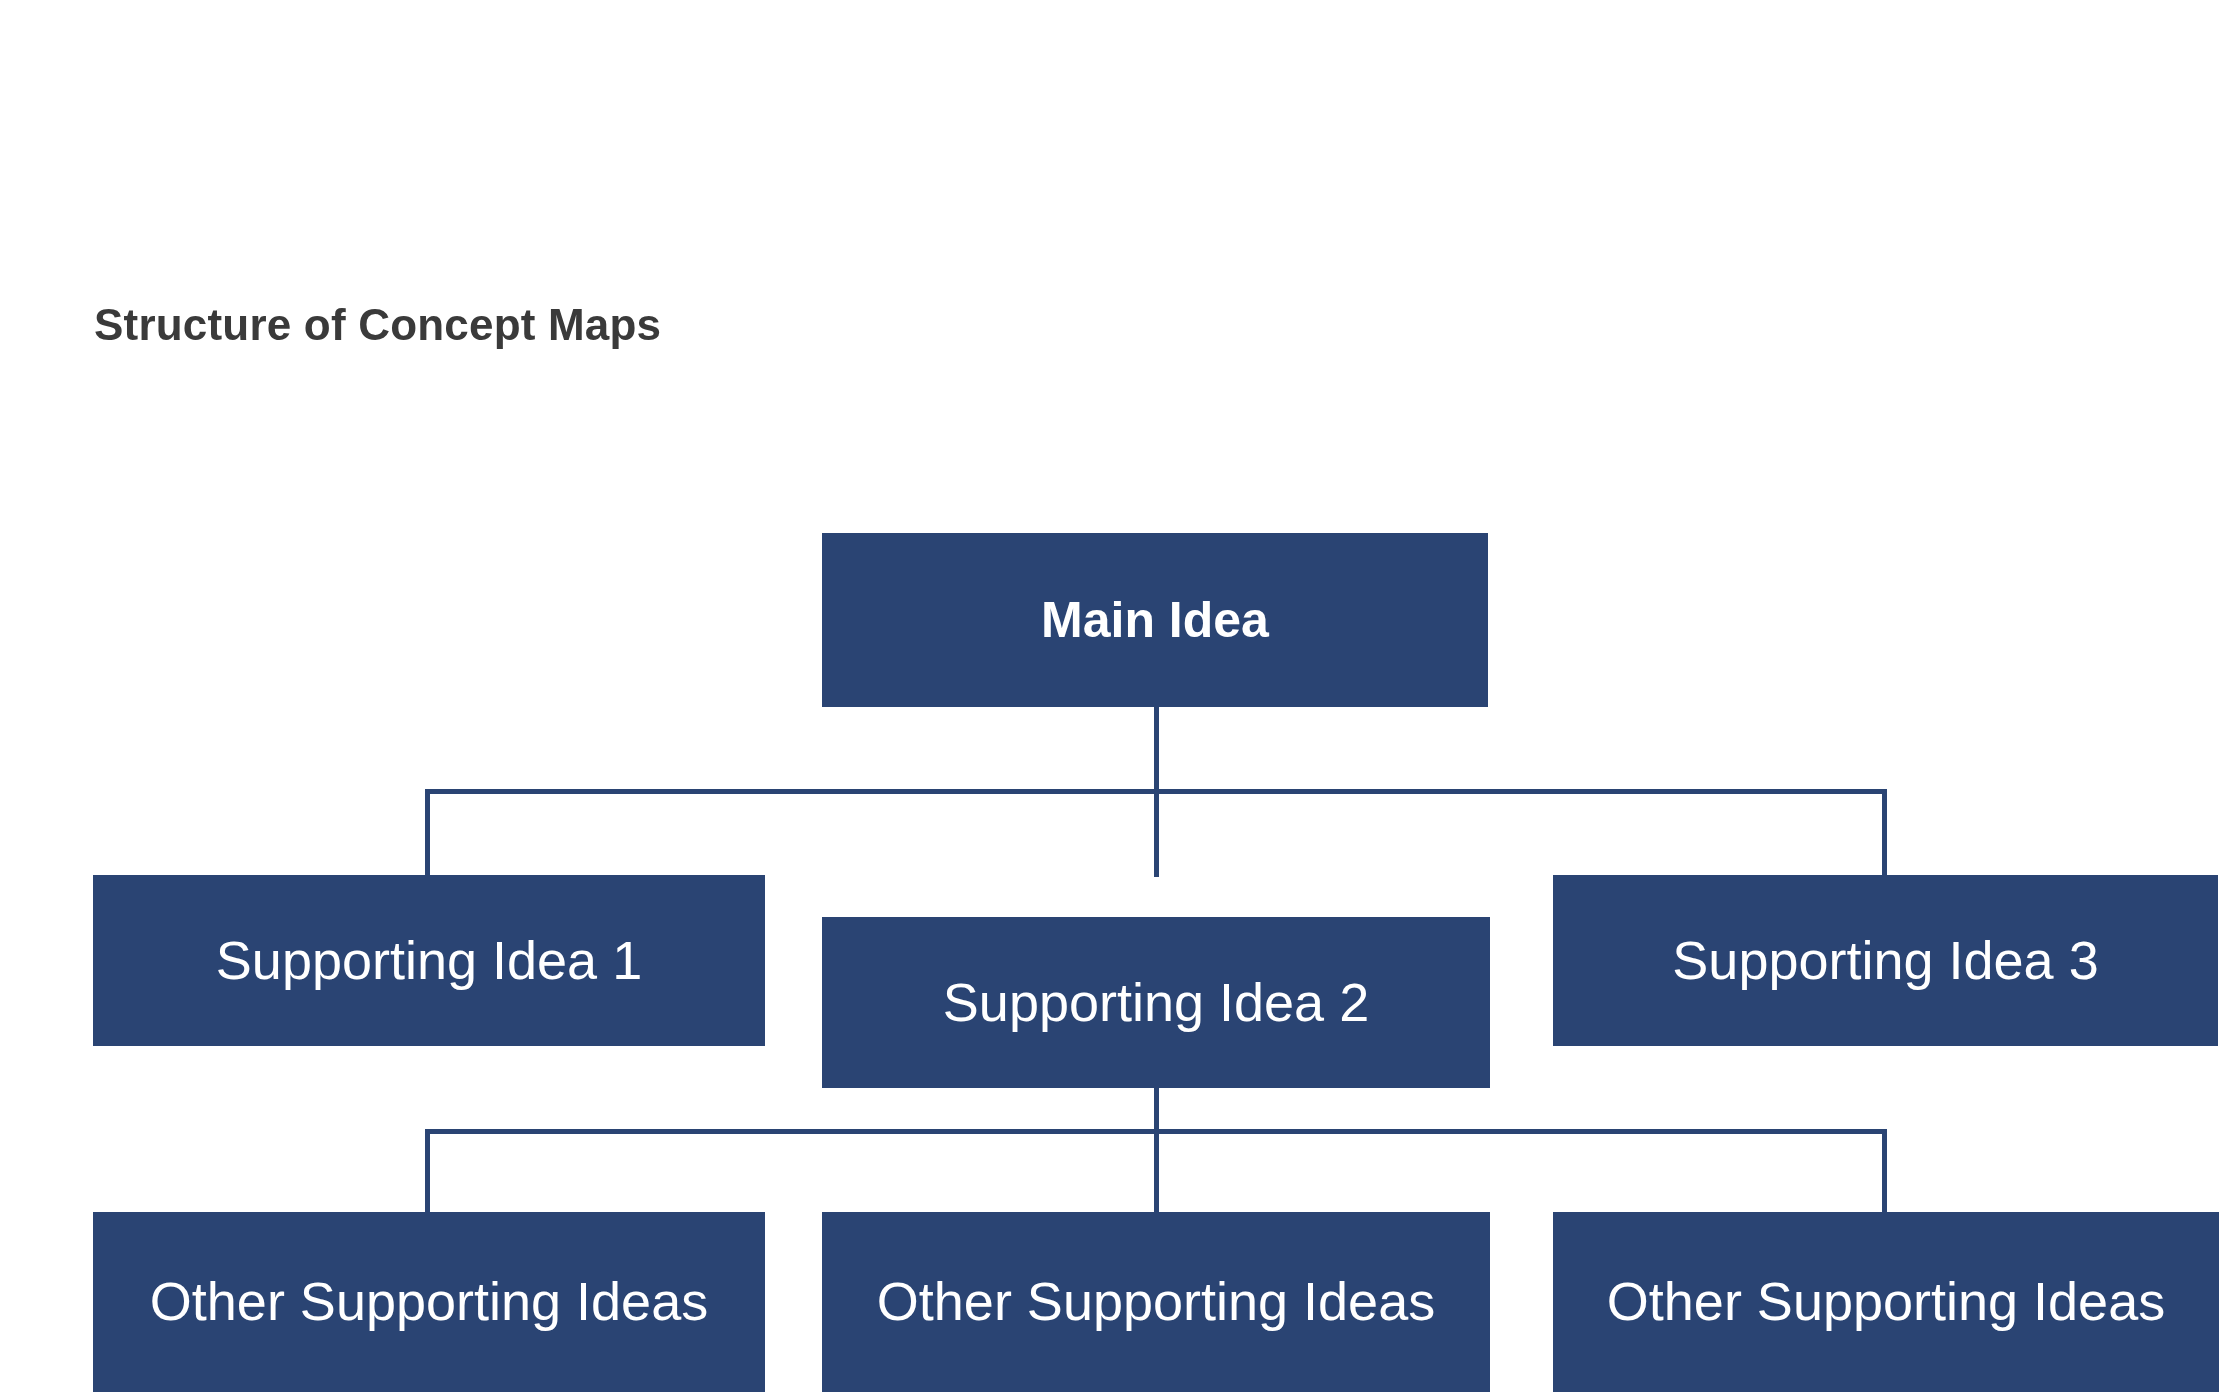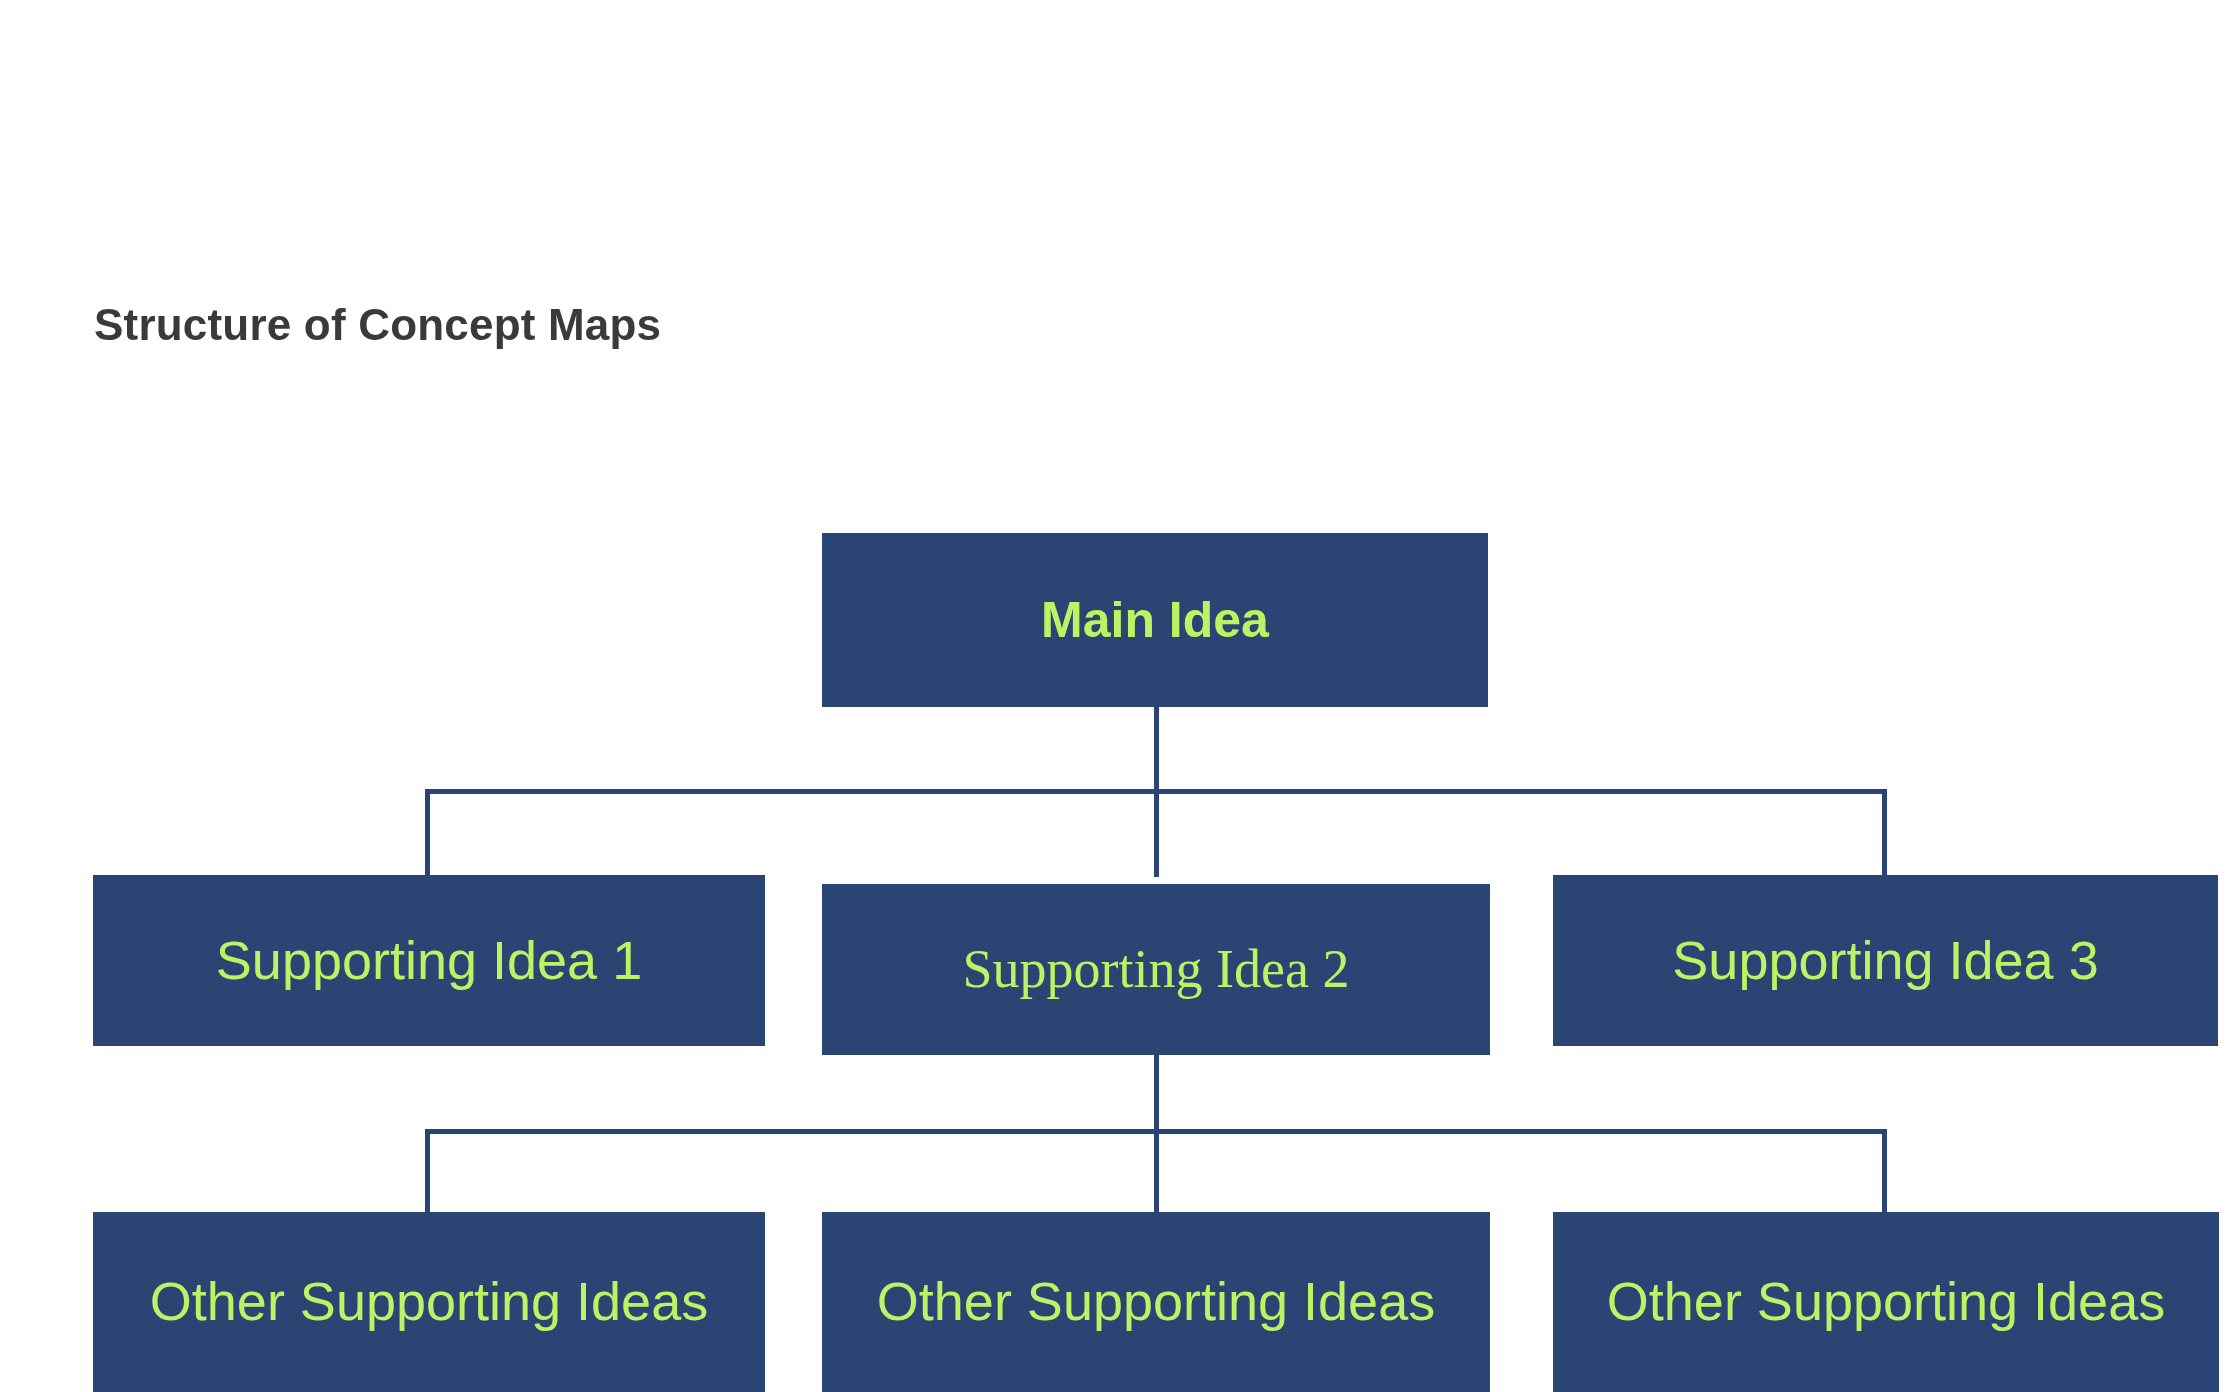--- a/index.html
+++ b/index.html
@@ -21,40 +21,40 @@
     letter-spacing:0.2px;
     white-space:nowrap;
   }
 
   .node{
     position:absolute;
     background:#2A4473;
     display:flex;
     align-items:center;
     justify-content:center;
-    color:#bef264;
+    color:#ffffff;
     box-sizing:border-box;
     text-align:center;
   }
   .node .node-label{
     font-size:54px;
     font-weight:normal;
     line-height:1.1;
     white-space:nowrap;
   }
   .node.root .node-label{
     font-size:50px;
     font-weight:bold;
   }
 
   
   .n-root   {left:822px;  top:533px;  width:666px; height:174px;}
 
   .n-s1     {left:93px;   top:875px;  width:672px; height:171px;}
-  .n-s2     {left:822px;  top:884px;  width:668px; height:171px;font-family:Liberation Serif, serif;}
+  .n-s2     {left:822px;  top:917px;  width:668px; height:171px;}
   .n-s3     {left:1553px; top:875px;  width:665px; height:171px;}
 
   .n-o1     {left:93px;   top:1212px; width:672px; height:180px;}
   .n-o2     {left:822px;  top:1212px; width:668px; height:180px;}
   .n-o3     {left:1553px; top:1212px; width:666px; height:180px;}
 
   
   .conn{position:absolute;background:#2A4473;}
   .conn.v{width:5px;}
   .conn.h{height:5px;}

